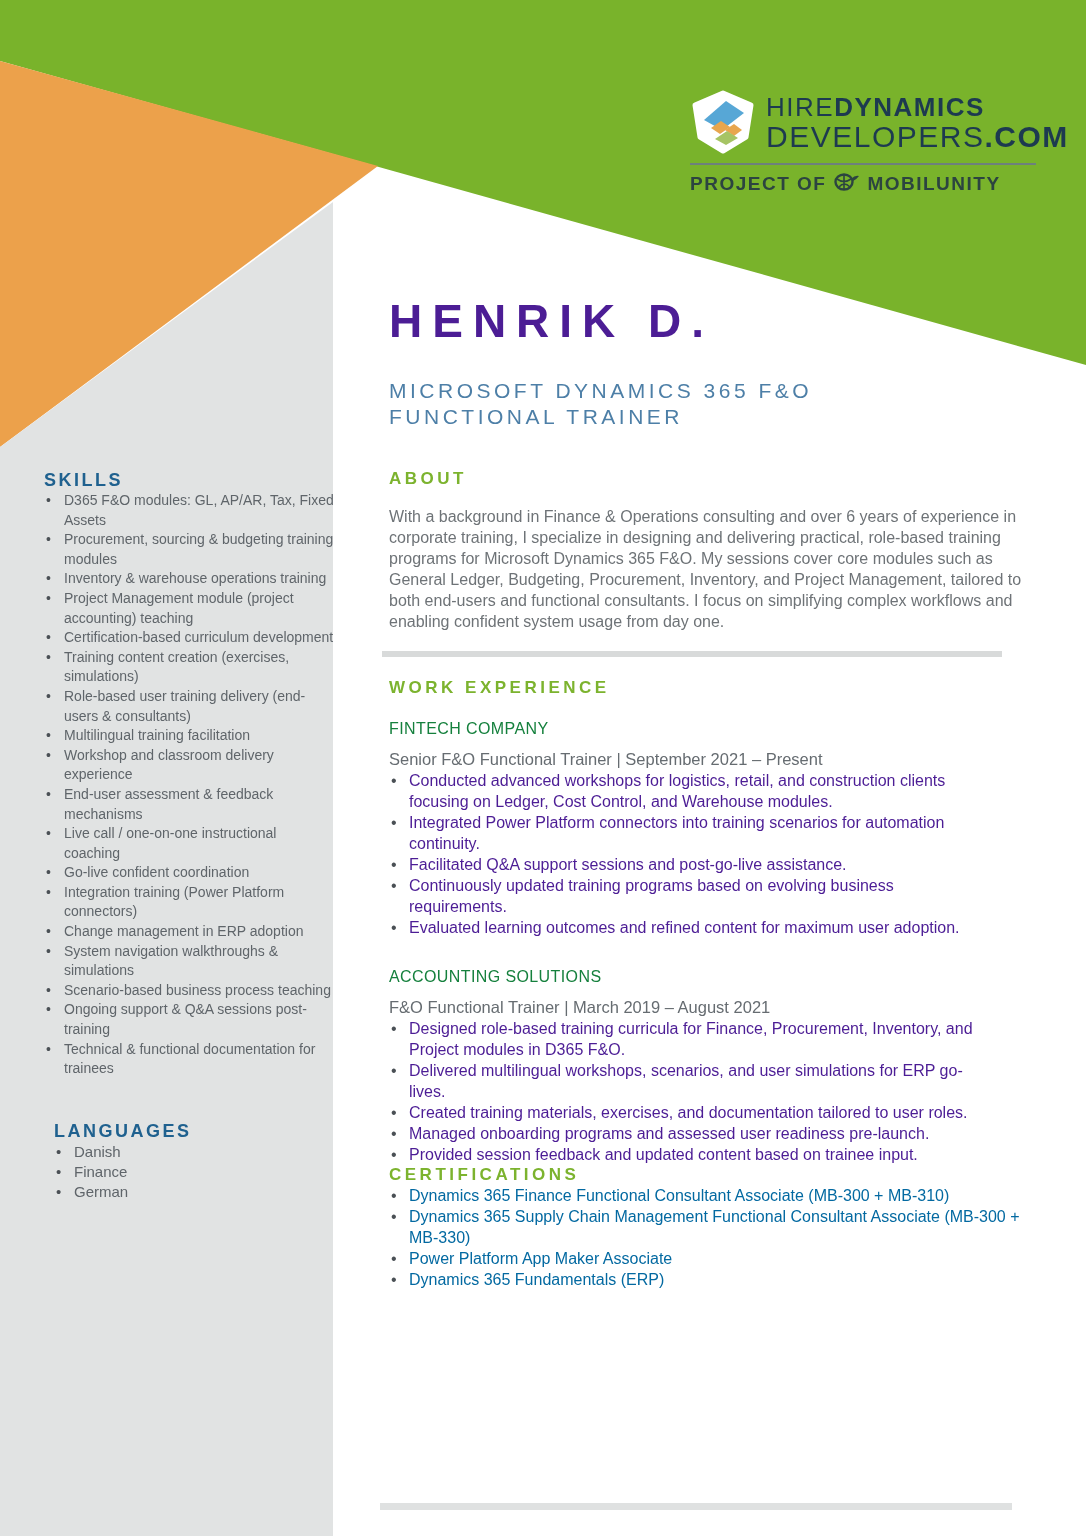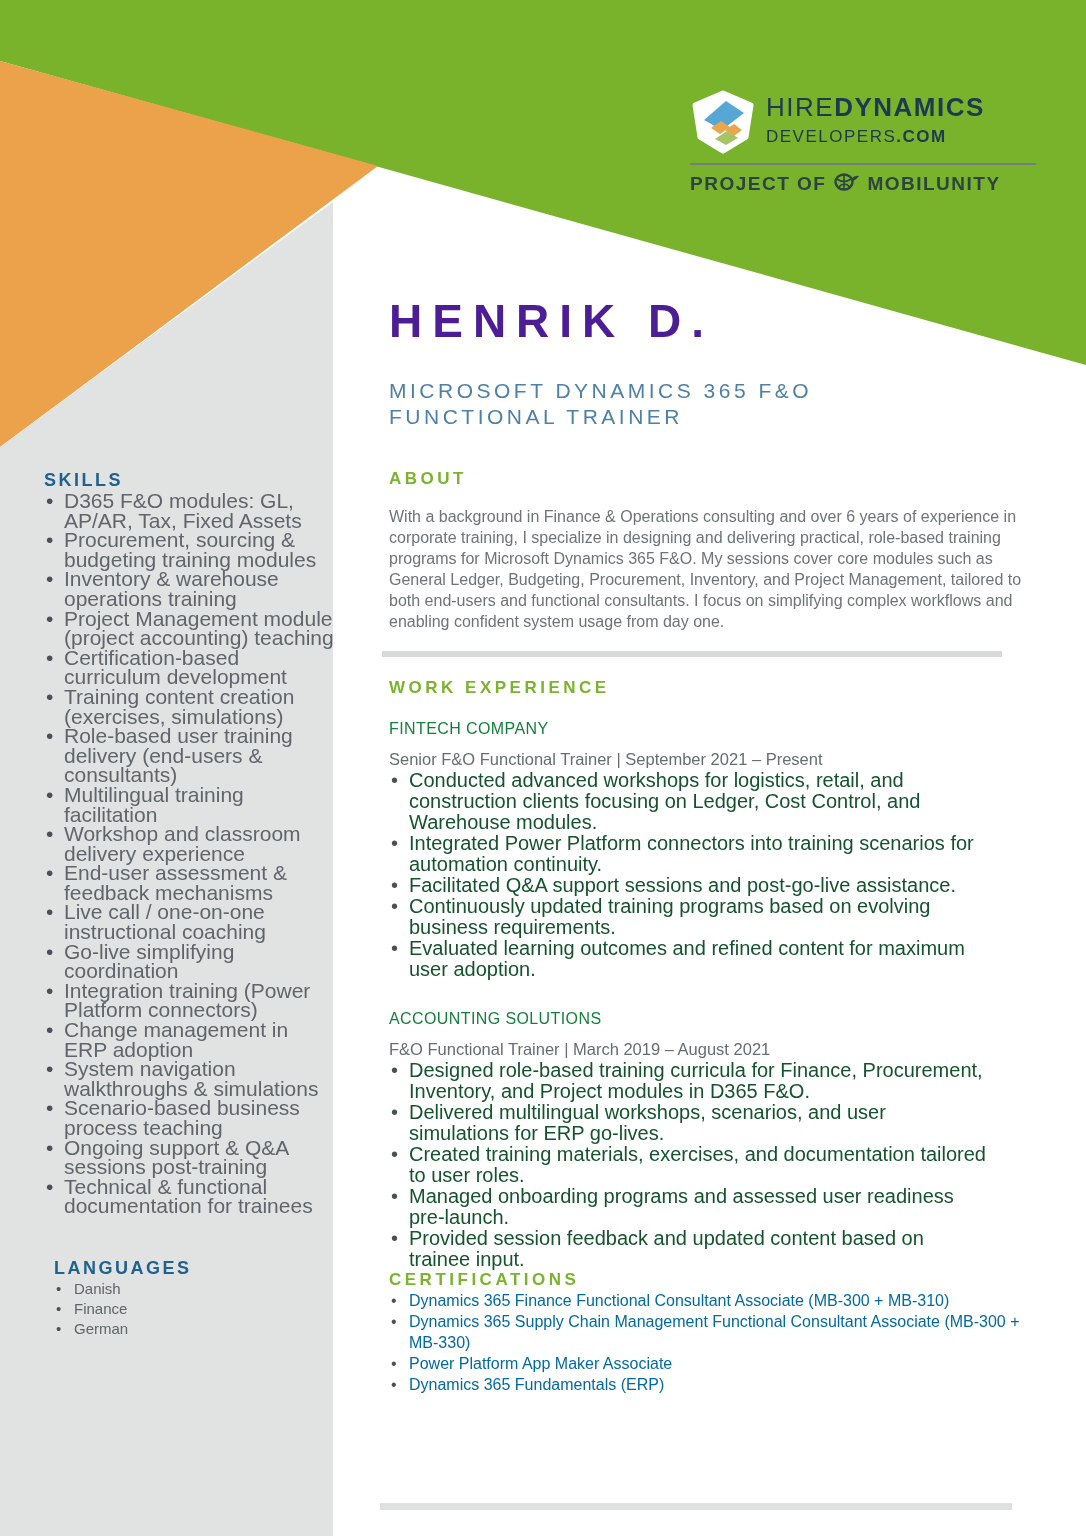--- a/index.html
+++ b/index.html
@@ -12,49 +12,49 @@
   .shape { position:absolute; inset:0; pointer-events:none; }
   .shape.green  { background:#79b32b; clip-path:polygon(0 0,1086px 0,1086px 365px,0 61px); }
   .shape.orange { background:#eca14b; clip-path:polygon(0 61px,378px 166px,0 447px); }
   .shape.gray   { background:#e1e3e3; clip-path:polygon(333px 202px,333px 1536px,0 1536px,0 447px); }
 
   
   .logo { position:absolute; left:690px; top:88px; width:346px; }
   .badge { position:absolute; left:0; top:2px; width:66px; height:64px; }
   .brand { margin-left:76px; color:#1d3a50; line-height:30px; }
   .brand .l1 { font-size:26px; letter-spacing:1.5px; margin-top:4px; }
-  .brand .l2 { font-size:17px; letter-spacing:1.5px; }
+  .brand .l2 { font-size:30px; letter-spacing:1.5px; }
   .brand .reg { font-weight:400; } .brand .bold { font-weight:700; }
   .logo-rule { margin-top:11px; height:2px; background:#6d817d; }
   .tagline { margin-top:5px; display:flex; align-items:center; gap:7px;
              font-size:19px; font-weight:700; letter-spacing:1.5px; color:#2c4440; }
 
   
   .sidebar { position:absolute; left:44px; top:470px; width:292px; color:#5f656a; }
   .side-heading { font-size:18px; font-weight:700; letter-spacing:2.5px; color:#1f618f; }
   ul.dotlist { list-style:none; margin:0; padding:0; }
   ul.dotlist li { position:relative; padding-left:20px; }
   ul.dotlist li::before { content:"\2022"; position:absolute; left:2px; top:0; color:#4a5055; }
-  .skills-list { margin-top:26px; font-size:21px; line-height:19.6px; }
+  .skills-list { margin-top:26px; font-size:14px; line-height:19.6px; }
   .languages { margin-top:42px; margin-left:10px; }
   .lang-list { margin-top:16px; font-size:15px; line-height:20px; }
 
   
   .main { position:absolute; left:389px; top:296px; width:648px; }
   .name { font-size:46px; font-weight:700; letter-spacing:10px; color:#4c1d95; line-height:50px; }
   .subtitle { margin-top:32px; font-size:21px; letter-spacing:3.5px; color:#4d7fa7; line-height:26px; }
   .section-heading { font-size:17px; font-weight:700; letter-spacing:3.5px; color:#7cb32e; line-height:20px; }
   .about-heading { margin-top:39px; }
   .about-text { margin-top:17px; width:640px; font-size:16px; line-height:21px; color:#6e7377; }
   .divider1 { margin-top:19px; margin-left:-7px; width:620px; height:6px; background:#d8dada; }
   .we-heading { margin-top:21px; }
   .company { margin-top:21px; font-size:16px; color:#15803d; letter-spacing:0.4px; line-height:20px; }
   .company2 { margin-top:29px; }
   .role { margin-top:10px; font-size:16.5px; color:#666c71; line-height:21px; }
-  .job-bullets { margin-top:14px; width:600px; font-size:20px; line-height:21px; color:#14532d; }
+  .job-bullets { margin-top:14px; width:600px; font-size:16px; line-height:21px; color:#4c1d95; }
   .job-bullets2 { margin-top:13px; }
   .cert-heading { }
   .cert-list { margin-top:17px; width:632px; font-size:16px; line-height:21px; color:#0369a1; }
   .bottom-divider { position:absolute; left:380px; top:1503px; width:632px; height:7px; background:#dfe1e1; }
 </style>
 </head>
 <body>
 
 <div class="page">
 
@@ -98,21 +98,21 @@
         <li><span>Procurement, sourcing &amp; budgeting training modules</span></li>
         <li><span>Inventory &amp; warehouse operations training</span></li>
         <li><span>Project Management module (project accounting) teaching</span></li>
         <li><span>Certification-based curriculum development</span></li>
         <li><span>Training content creation (exercises, simulations)</span></li>
         <li><span>Role-based user training delivery (end-users &amp; consultants)</span></li>
         <li><span>Multilingual training facilitation</span></li>
         <li><span>Workshop and classroom delivery experience</span></li>
         <li><span>End-user assessment &amp; feedback mechanisms</span></li>
         <li><span>Live call / one-on-one instructional coaching</span></li>
-        <li><span>Go-live simplifying coordination</span></li>
+        <li><span>Go-live confident coordination</span></li>
         <li><span>Integration training (Power Platform connectors)</span></li>
         <li><span>Change management in ERP adoption</span></li>
         <li><span>System navigation walkthroughs &amp; simulations</span></li>
         <li><span>Scenario-based business process teaching</span></li>
         <li><span>Ongoing support &amp; Q&amp;A sessions post-training</span></li>
         <li><span>Technical &amp; functional documentation for trainees</span></li>
       </ul>
     <div class="languages">
       <div class="side-heading">LANGUAGES</div>
       <ul class="dotlist lang-list">

